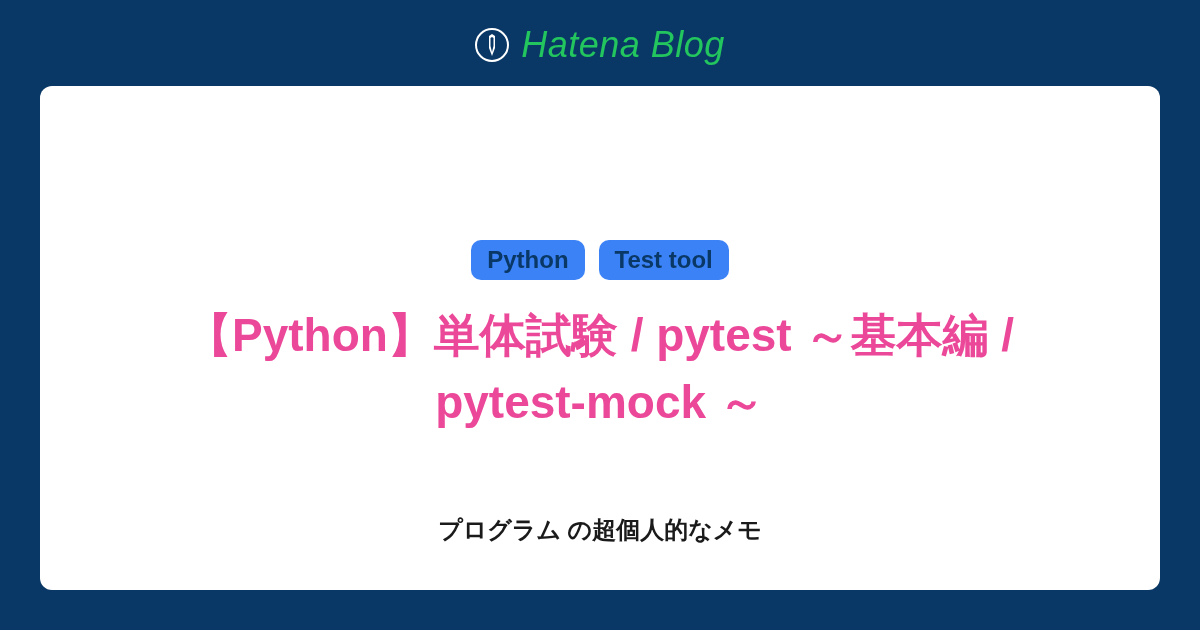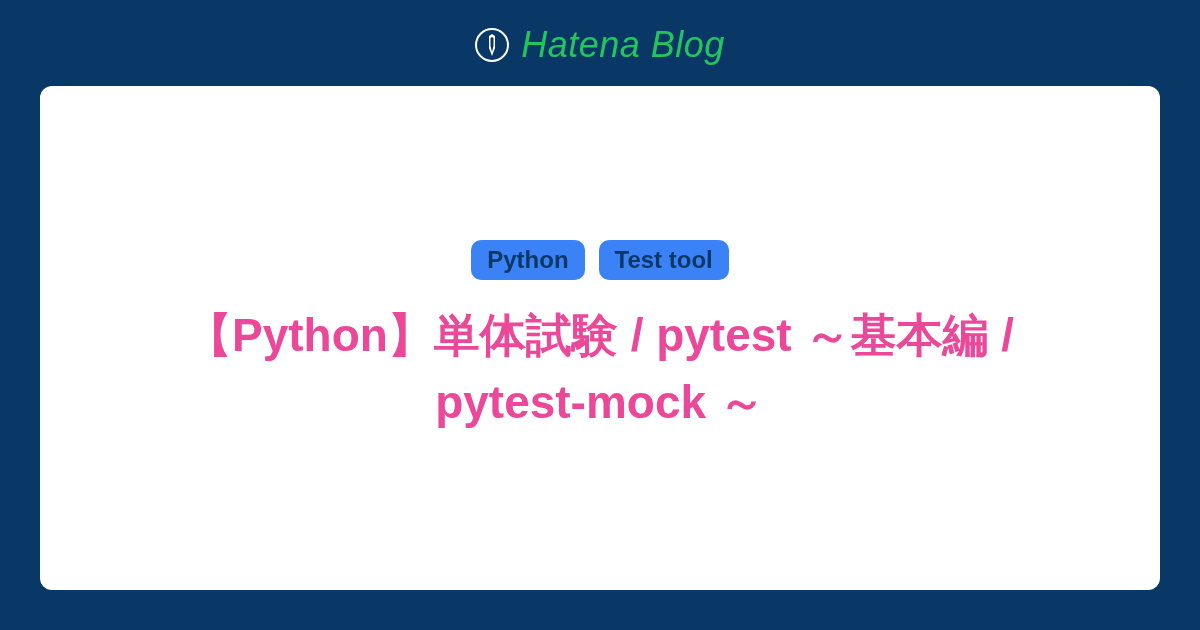--- a/index.html
+++ b/index.html
@@ -96,13 +96,14 @@
   </span>
   <span class="logo-text">Hatena Blog</span>
 </div>
 
 <div class="card">
   <div class="tags">
     <span class="tag">Python</span>
     <span class="tag">Test tool</span>
   </div>
   <h1 class="title">【Python】単体試験 / pytest ～基本編 / pytest-mock ～</h1>
+  <div class="subtitle">プログラム の超個人的なメモ</div>
 </div>
 
 </body></html>

